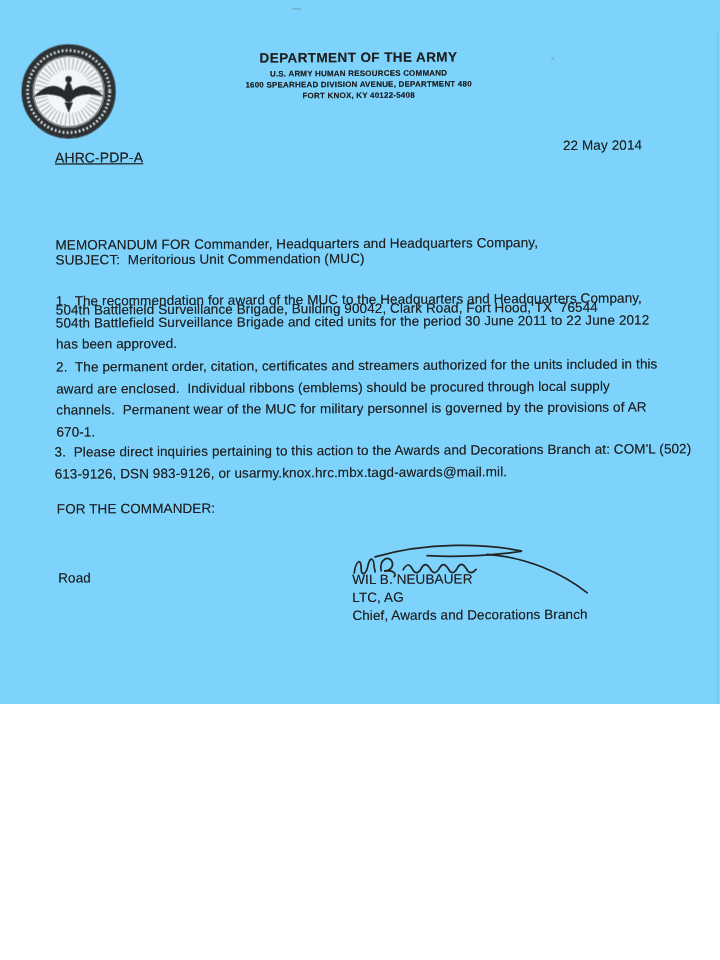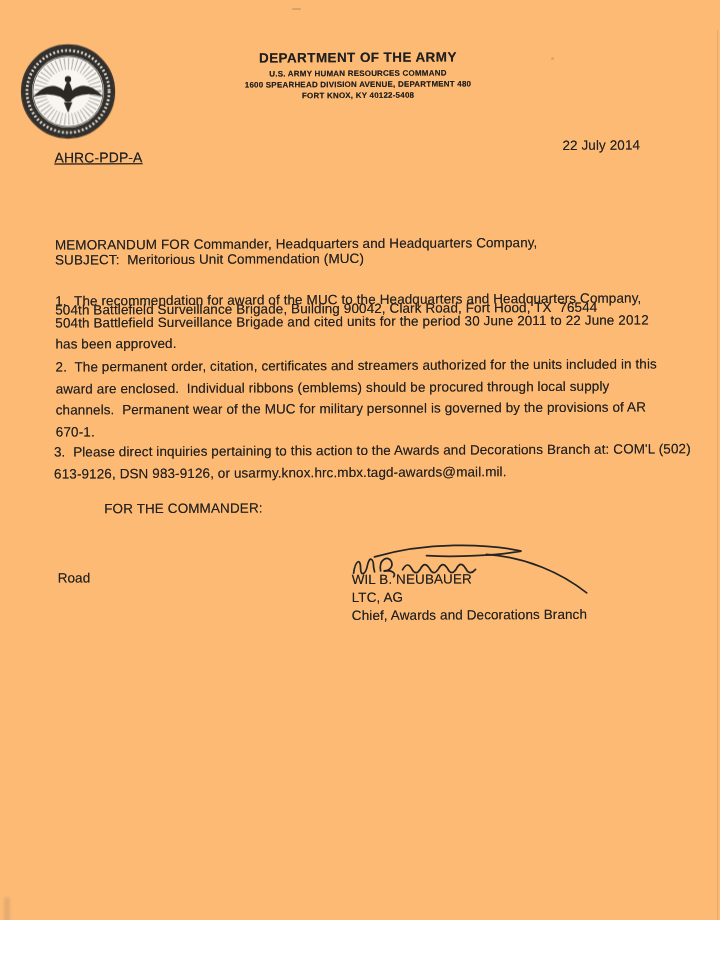--- a/index.html
+++ b/index.html
@@ -1,17 +1,17 @@
 <!DOCTYPE html>
 <html><head>
 <meta charset="utf-8">
 <style>
   html,body{margin:0;padding:0;background:#ffffff;}
   .page{
-    position:relative;width:720px;height:920px;background:#fdba74;
+    position:relative;width:720px;height:704px;background:#7dd3fc;
     font-family:"Liberation Sans",sans-serif;color:#1f1f1f;overflow:hidden;
   }
   .content{
     position:absolute;inset:0;transform:rotate(-0.3deg);transform-origin:50% 50%;
     text-shadow:0 0 0.5px rgba(25,25,25,0.55);letter-spacing:0.1px;
   }
   
   .seal{position:absolute;left:22px;top:42px;width:96px;height:96px;filter:blur(0.3px) contrast(0.95);opacity:0.94;}
   .letterhead{position:absolute;left:150px;top:50px;width:420px;text-align:center;font-weight:bold;}
   .lh-org{font-size:13.5px;letter-spacing:0.4px;margin-bottom:3px;}
@@ -21,21 +21,21 @@
   .date-line{position:absolute;left:564px;top:139px;font-size:13.5px;}
   
   .body-text{font-size:13.5px;line-height:21.5px;white-space:pre-wrap;}
   .memo-for{position:absolute;left:56px;top:190px;width:640px;}
   .memo-for div{white-space:pre-wrap;}
   .subject-line{position:absolute;left:56px;top:248px;width:640px;}
   .para{position:absolute;left:56px;}
   .para-1{top:289px;width:610px;}
   .para-2{top:355px;width:615px;}
   .para-3{top:440px;width:660px;left:54px;}
-  .closing-line{position:absolute;left:56px;top:497px;margin-left:48px;}
+  .closing-line{position:absolute;left:56px;top:497px;}
   .encl-label{position:absolute;left:57px;top:566px;}
   
   .signature-svg{position:absolute;left:346px;top:540px;width:250px;height:62px;pointer-events:none;}
   .sig-block{position:absolute;left:351px;top:571px;font-size:13.5px;line-height:18px;}
   
   .edge-right{position:absolute;right:2px;top:30px;width:1px;height:900px;background:rgba(90,90,90,0.16);}
   .smudge-left{position:absolute;left:4px;top:897px;width:6px;height:44px;background:rgba(95,95,95,0.14);border-radius:3px;filter:blur(1px);}
   .speck-a{position:absolute;left:292px;top:8px;width:9px;height:2px;background:rgba(80,80,80,0.22);border-radius:1px;}
   .speck-b{position:absolute;left:551px;top:57px;width:3px;height:3px;background:rgba(80,80,80,0.2);border-radius:50%;}
 </style>
@@ -58,21 +58,21 @@
     </svg>
 
     <div class="letterhead">
       <div class="lh-org">DEPARTMENT OF THE ARMY</div>
       <div class="lh-line">U.S. ARMY HUMAN RESOURCES COMMAND</div>
       <div class="lh-line">1600 SPEARHEAD DIVISION AVENUE, DEPARTMENT 480</div>
       <div class="lh-line">FORT KNOX, KY 40122-5408</div>
     </div>
 
     <div class="office-symbol">AHRC-PDP-A</div>
-    <div class="date-line">22 July 2014</div>
+    <div class="date-line">22 May 2014</div>
 
     <div class="memo-for body-text">
       <div>MEMORANDUM FOR Commander, Headquarters and Headquarters Company,</div>
       <div>504th Battlefield Surveillance Brigade, Building 90042, Clark Road, Fort Hood, TX  76544</div>
     </div>
 
     <div class="subject-line body-text">SUBJECT:  Meritorious Unit Commendation (MUC)</div>
 
     <div class="para para-1 body-text">1.  The recommendation for award of the MUC to the Headquarters and Headquarters Company, 504th Battlefield Surveillance Brigade and cited units for the period 30 June 2011 to 22 June 2012 has been approved.</div>
     <div class="para para-2 body-text">2.  The permanent order, citation, certificates and streamers authorized for the units included in this award are enclosed.  Individual ribbons (emblems) should be procured through local supply channels.  Permanent wear of the MUC for military personnel is governed by the provisions of AR 670-1.</div>

